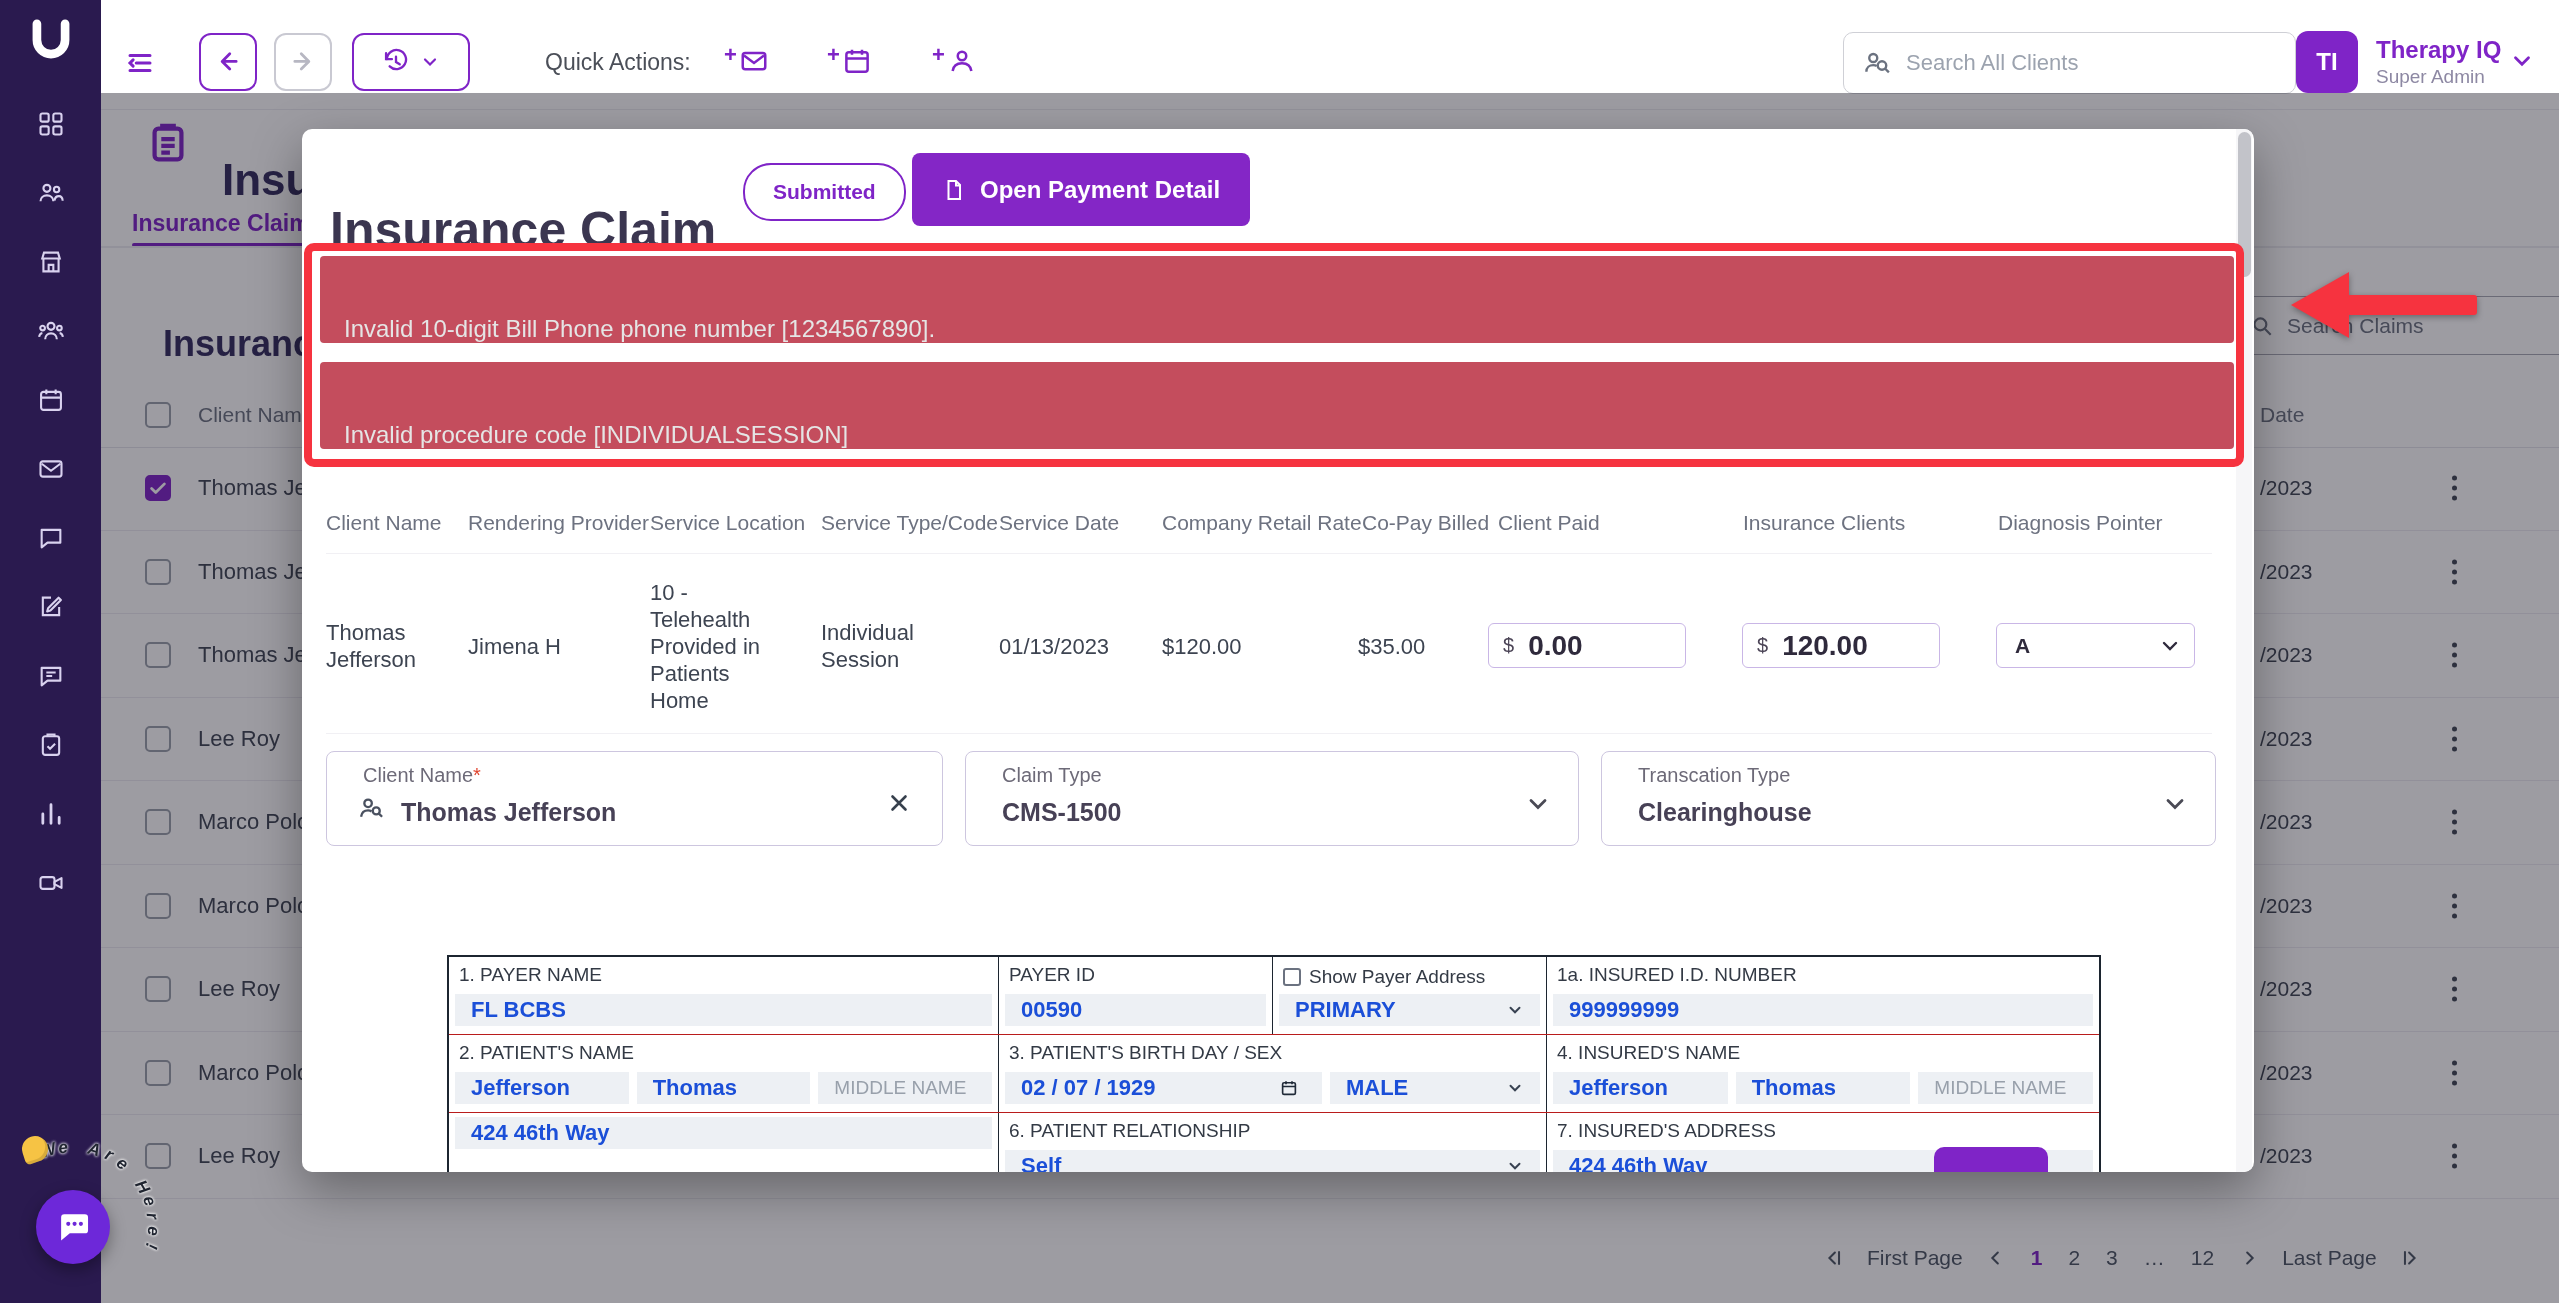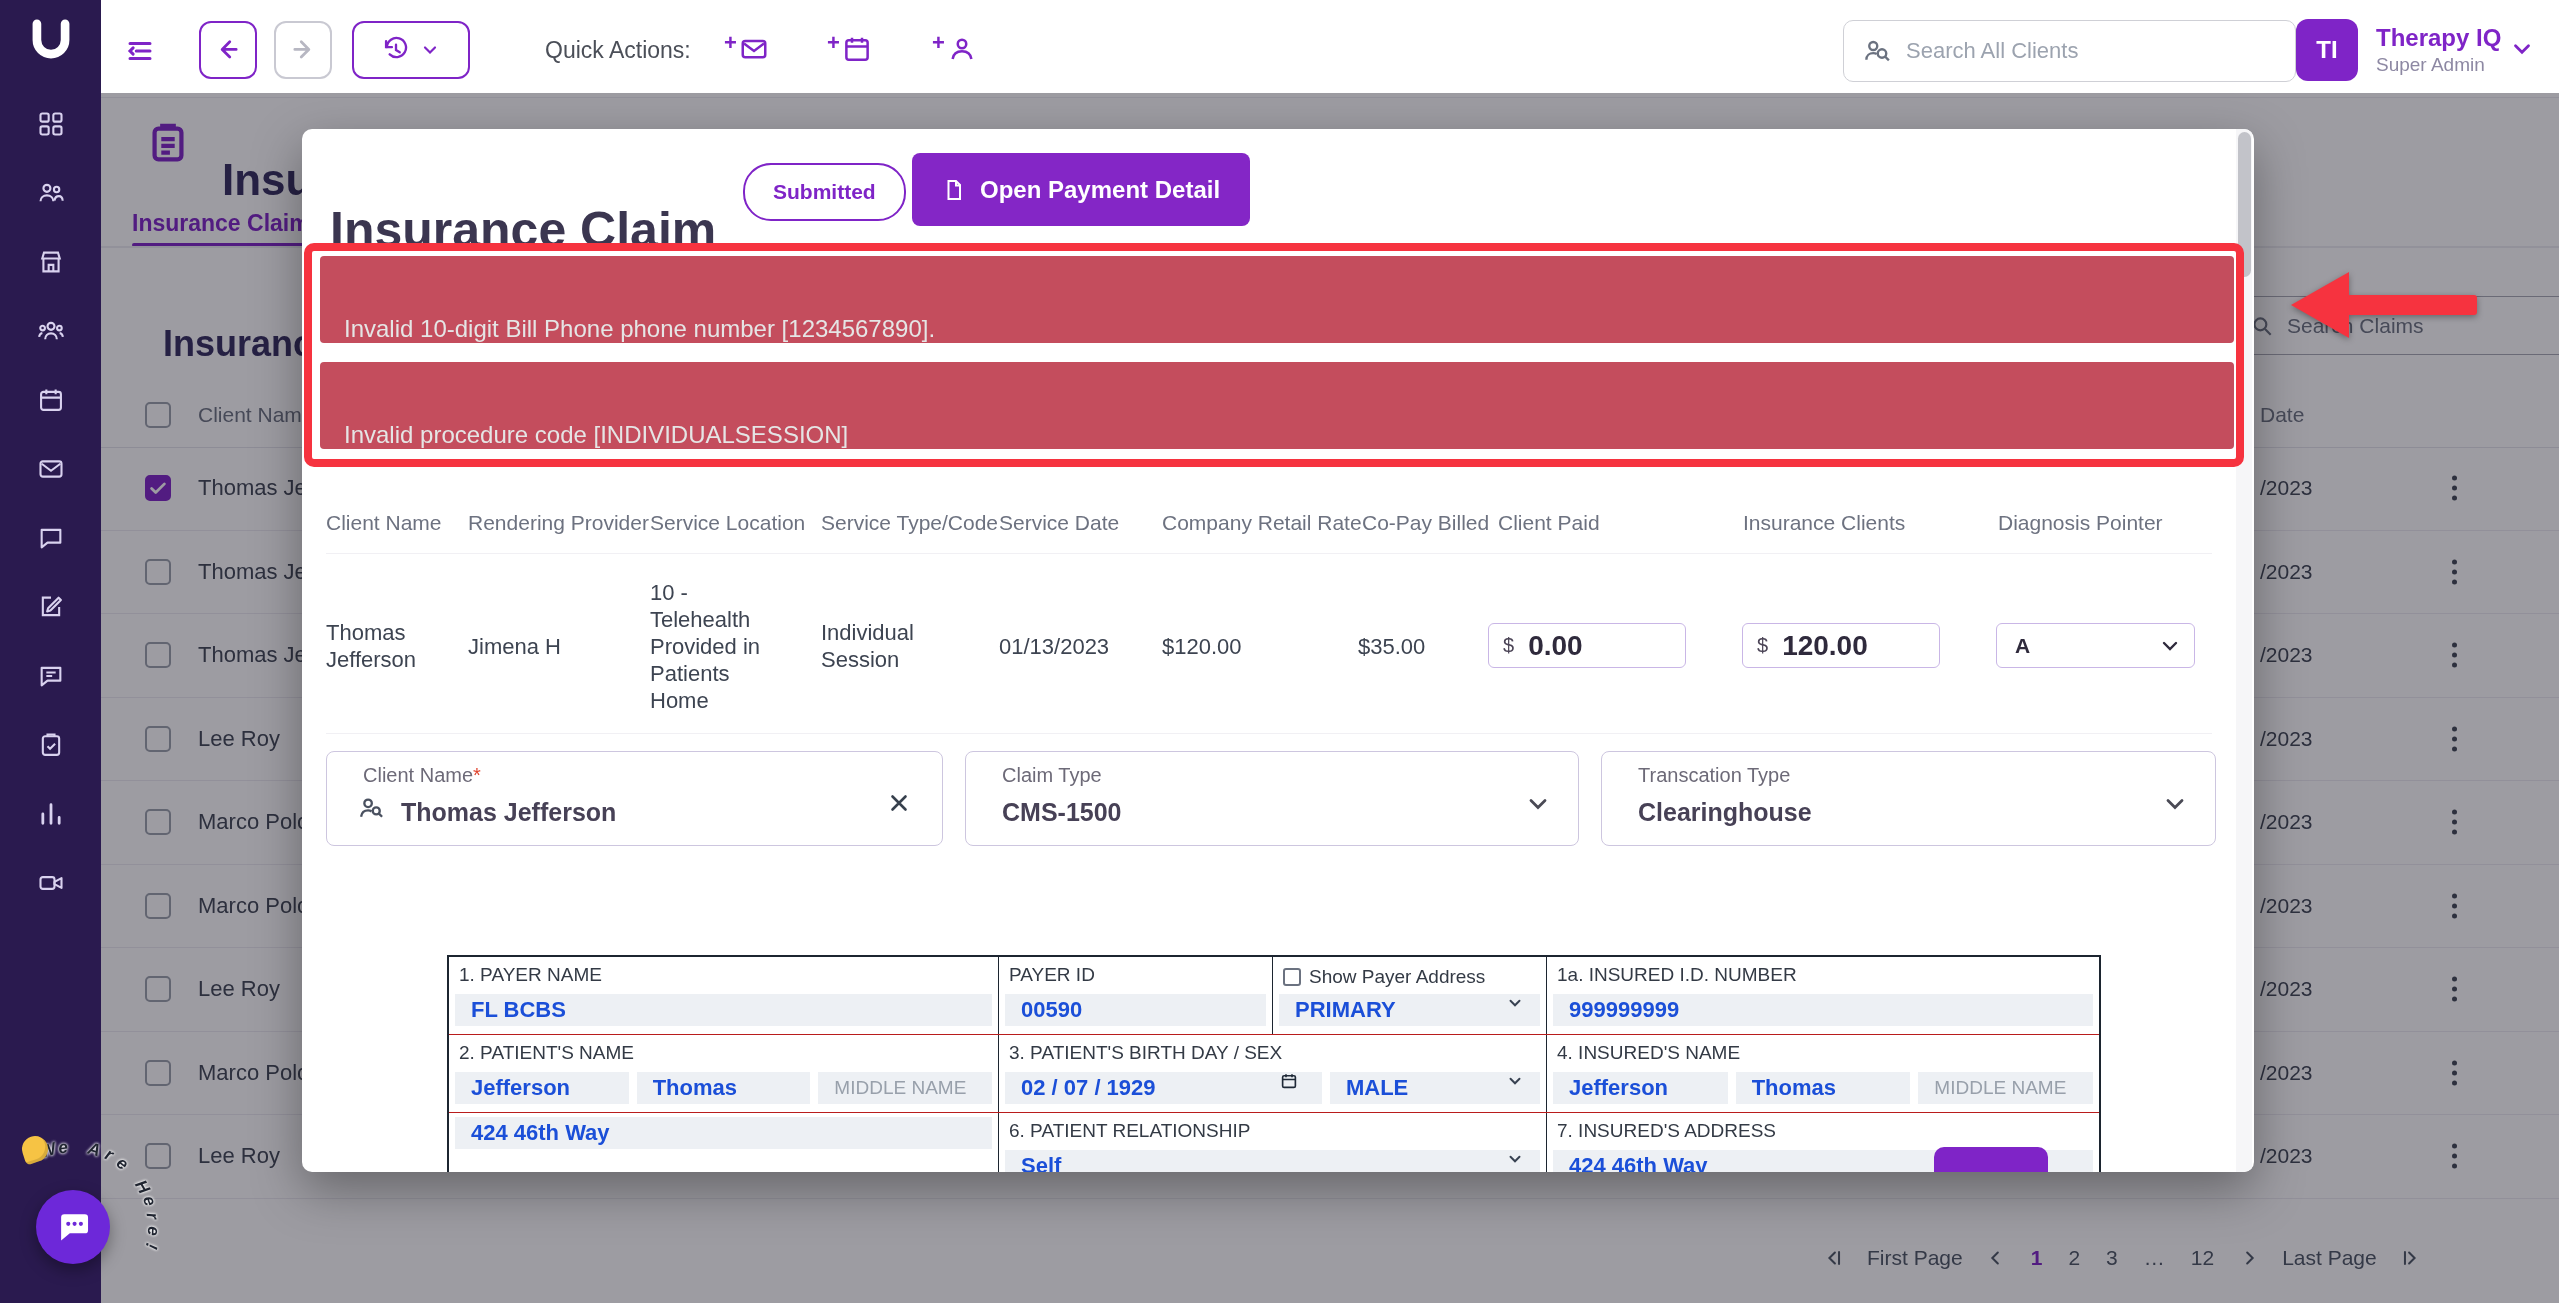--- a/index.html
+++ b/index.html
@@ -9,21 +9,21 @@
   svg{display:block}
 
   
   .sidebar{position:absolute;left:0;top:0;width:101px;height:1303px;background:#2a1a4f;z-index:30;
            display:flex;flex-direction:column;align-items:center}
   .side-logo{margin-top:14px;color:#fff}
   .side-nav{margin-top:44px;display:flex;flex-direction:column;gap:41px;color:#d9d2ef}
   .side-ic{width:28px;height:28px;cursor:pointer}
 
   
-  .topbar{position:absolute;left:101px;top:4px;width:2458px;height:93px;background:#fff;z-index:20;
+  .topbar{position:absolute;left:101px;top:16px;width:2458px;height:93px;background:#fff;z-index:20;
           box-shadow:0 1px 0 #ececf2}
   .tb-btn{position:absolute;width:58px;height:58px;top:17px;border-radius:12px;border:2px solid #7f24c7;
           display:flex;align-items:center;justify-content:center;color:#7f24c7;background:#fff;cursor:pointer}
   .tb-btn.disabled{border-color:#c9c9d2;color:#b7b7c2;cursor:default}
   .tb-wide{width:118px}
   .qa-label{position:absolute;left:444px;top:33px;font-size:23px;color:#4b4f58;font-weight:500}
   .qa-ic{position:absolute;top:30px;color:#7f24c7;display:flex;align-items:flex-start;cursor:pointer}
   .qa-ic .plus{font-size:22px;font-weight:700;margin-right:2px;margin-top:-4px}
   .search-box{position:absolute;left:1742px;top:16px;width:415px;height:60px;border:1.5px solid #cfd0d6;
               border-radius:10px;display:flex;align-items:center;padding:0 18px;color:#8d919c;cursor:text;background:#fff}
@@ -100,21 +100,21 @@
   .cms-row{display:flex;border-bottom:1px solid #b91c1c}
   .cms-row:last-child{border-bottom:none}
   .cms-cell{border-right:1px solid #1c2530;box-sizing:border-box}
   .cms-cell:last-child{border-right:none}
   .w1{width:550px}.w2{width:274px}.w3{width:274px}.w4{flex:1}.wBC{width:548px}
   .cms-label{height:33px;font-size:19px;color:#333a45;padding:7px 10px 0 10px;box-sizing:border-box;white-space:nowrap}
   .cms-vals{display:flex;gap:8px;padding:2px 6px 7px 6px;height:44px;box-sizing:border-box;align-items:center}
   .cms-input{flex:1;background:#edf0f4;color:#1b4fd8;font-weight:600;font-size:22px;height:32px;line-height:32px;
              padding:0 16px;white-space:nowrap;overflow:hidden}
   .cms-input.ph{color:#98a0ab;font-weight:500;font-size:19px}
-  .cms-select{display:flex;justify-content:space-between;cursor:pointer}
+  .cms-select{display:flex;align-items:center;justify-content:space-between;cursor:pointer}
   .cms-select .chev{color:#374151;margin-left:6px}
   .cms-check{display:flex;align-items:center;gap:8px;padding:6px 10px 0 10px;height:27px}
   .cms-check .box{width:18px;height:18px;border:2px solid #6b7280;border-radius:3px;box-sizing:border-box;cursor:pointer;background:#fff}
   .cms-check .lbl{font-size:19px;color:#333a45;white-space:nowrap}
   .cal-ic{color:#1f2937;margin-right:8px;flex:none}
 
   .m-scroll-track{position:absolute;right:2px;top:0;width:16px;height:1043px;background:#f6f6f8}
   .m-scroll-thumb{position:absolute;right:3px;top:3px;width:13px;height:145px;background:#c2c3c9;border-radius:7px}
   .m-partial-btn{position:absolute;left:1632px;top:1018px;width:114px;height:80px;background:#7f24c7;border-radius:10px;border:none;cursor:pointer}
 

